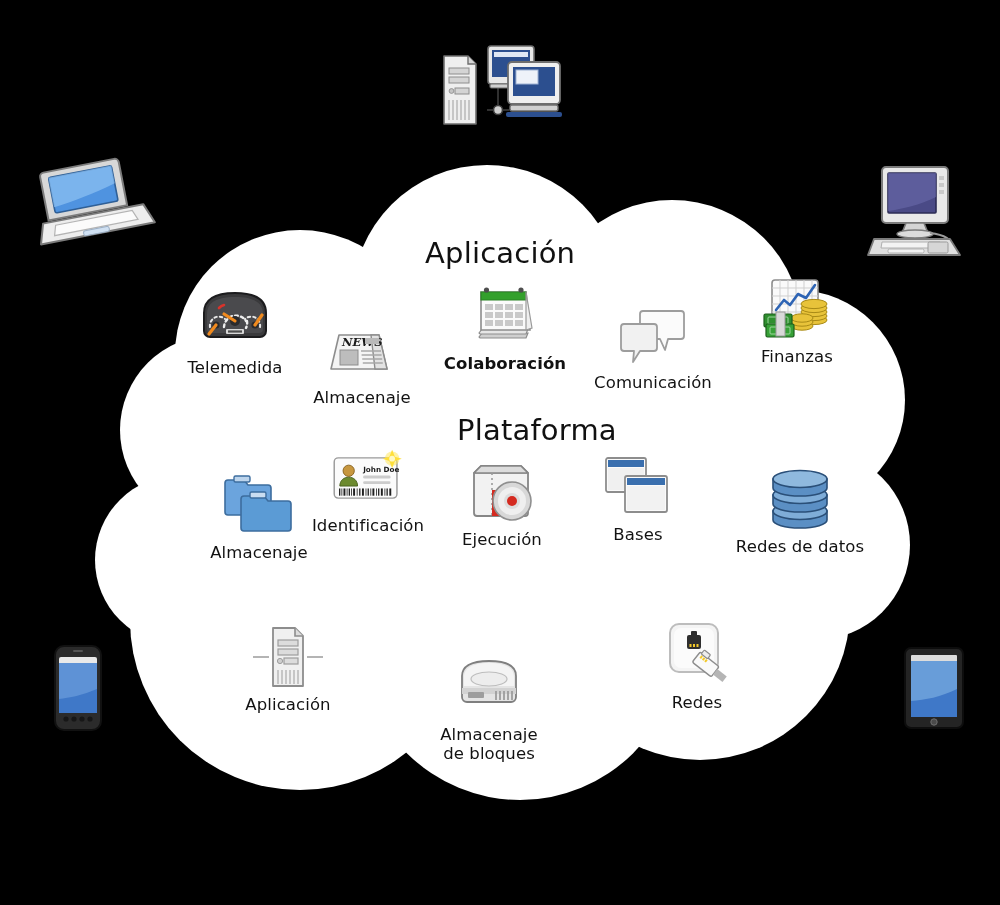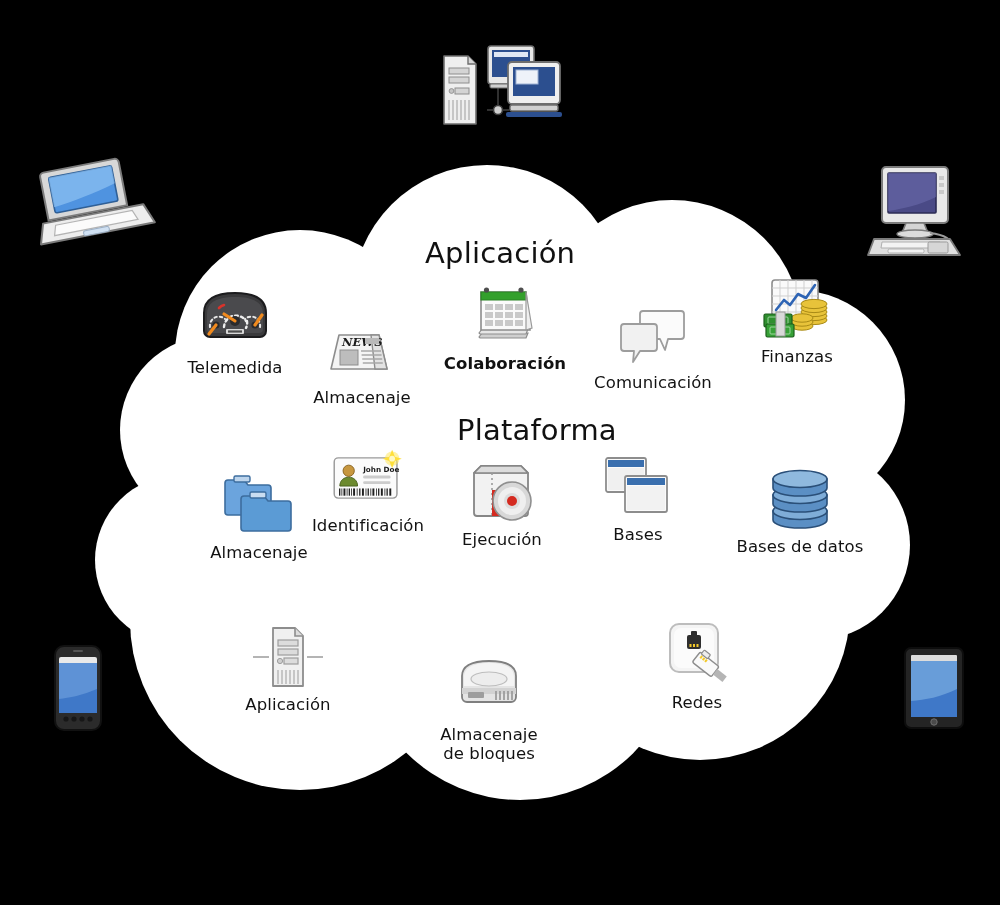--- a/index.html
+++ b/index.html
@@ -257,21 +257,21 @@
     <svg class="glyph" viewBox="0 0 74 74">
       <g stroke="#2a4f78" stroke-width="1.6">
         <path d="M10 49v9c0 4.5 12 8 27 8s27-3.5 27-8v-9z" fill="#5b8fc4"></path>
         <ellipse cx="37" cy="49" rx="27" ry="8.5" fill="#7fadd8"></ellipse>
         <path d="M10 33v9c0 4.5 12 8 27 8s27-3.5 27-8v-9z" fill="#5b8fc4"></path>
         <ellipse cx="37" cy="33" rx="27" ry="8.5" fill="#7fadd8"></ellipse>
         <path d="M10 17v9c0 4.5 12 8 27 8s27-3.5 27-8v-9z" fill="#5b8fc4"></path>
         <ellipse cx="37" cy="17" rx="27" ry="8.5" fill="#8fb9de"></ellipse>
       </g>
     </svg>
-    <div class="cap">Bases de datos</div>
+    <div class="cap">Redes de datos</div>
   </div>
 
   <div class="node" style="left:288px;top:620px;">
     <svg class="glyph" viewBox="0 0 74 74">
       <g stroke="#b4b4b4" stroke-width="2">
         <path d="M2 37h16M56 37h16"></path>
       </g>
       <path d="M22 8h22l8 8v50H22z" fill="#f0f0f0" stroke="#8d8d8d" stroke-width="1.8" stroke-linejoin="round"></path>
       <path d="M44 8v8h8" fill="#dcdcdc" stroke="#8d8d8d" stroke-width="1.6"></path>
       <g fill="#dcdcdc" stroke="#9d9d9d" stroke-width="1.2">

